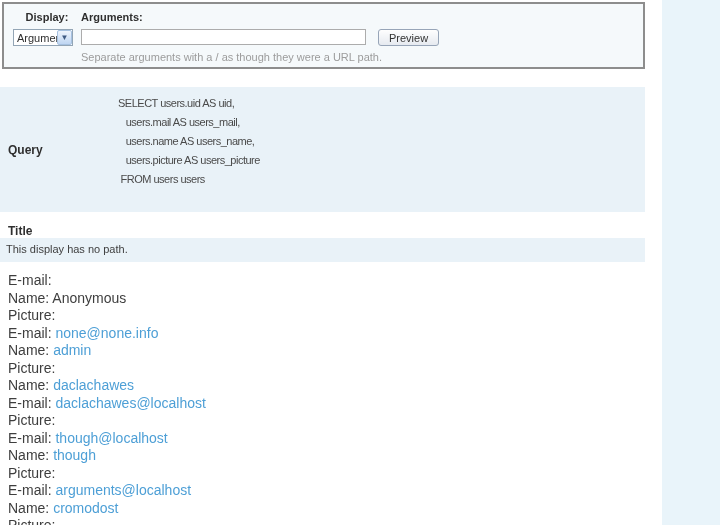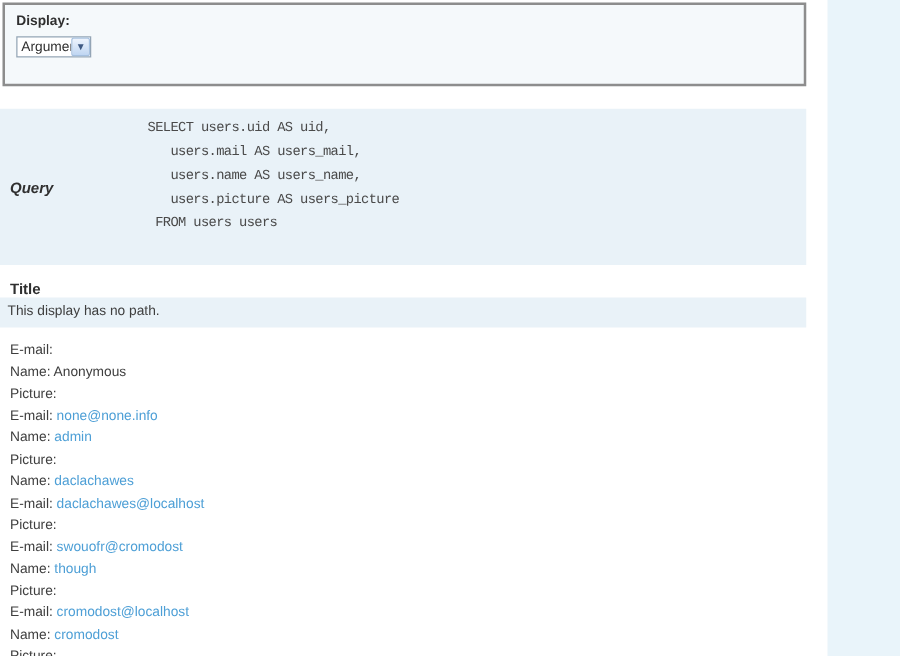--- a/index.html
+++ b/index.html
@@ -18,21 +18,21 @@
   }
 
   .content { position: absolute; top: 0; left: 0; width: 662px; }
 
   
   .preview-form {
     margin: 2px 0 0 2px; width: 643px; height: 67px;
     border: 2px solid #8d8d8d; background: #f5f9fb;
     padding: 7px 9px; display: flex;
   }
-  .form-col-display { width: 68px; margin-right: 0; }
+  .form-col-display { width: 68px; margin-right: 0; text-align: center; }
   .form-col-args { flex: 1; }
   .form-label {
     display: block; font-weight: bold; font-size: 11px; color: #2f2f2f;
     margin-bottom: 6px;
   }
   .select-box {
     width: 60px; height: 17px; background: #ffffff;
     border: 1px solid #93a5b5; display: flex; align-items: center;
     cursor: default;
   }
@@ -61,52 +61,60 @@
 
   
   .info-table { margin-top: 18px; width: 645px; }
   .info-row { display: flex; }
   .info-row.stripe { background: #e9f2f8; }
   .label-cell {
     width: 112px; padding: 6px 8px; font-weight: bold;
     font-size: 12px; color: #2f2f2f; flex-shrink: 0;
   }
   .query-row { min-height: 125px; }
-  .query-row .label-cell { display: flex; align-items: center; padding-top: 0; padding-bottom: 0; font-style: italic; }
+  .query-row .label-cell { display: flex; align-items: center; padding-top: 0; padding-bottom: 0; }
   .query-sql {
-    font-family: Liberation Mono, monospace;
+    font-family: Liberation Sans, sans-serif;
     font-size: 11px; letter-spacing: -0.5px; line-height: 19px;
     color: #4a4a4a; margin: 7px 0 16px 6px; white-space: pre;
   }
   .title-row { height: 26px; }
   .path-row { height: 24px; }
   .path-row .label-cell { padding-top: 5px; padding-bottom: 0; }
   .title-row .label-cell { padding-top: 12px; padding-bottom: 0; }
   .value-cell { padding: 6px 0 0 6px; font-size: 11px; color: #3e3e3e; }
   .path-row .value-cell { padding-top: 5px; }
 
   
   .user-list { margin-top: 10px; padding-left: 8px; }
-  .field-line { line-height: 17.5px; font-size: 11px; color: #3e3e3e; }
+  .field-line { line-height: 17.5px; font-size: 14px; color: #3e3e3e; }
   .field-link { color: #4d9fd6; text-decoration: none; cursor: pointer; }
 </style>
 </head>
 <body>
 
 <div class="side-band"></div>
 
 <div class="content">
 
   <div class="preview-form">
     <div class="form-col-display">
       <span class="form-label">Display:</span>
       <div class="select-box">
         <span class="select-txt">Arguments</span>
         <span class="select-arrow">▼</span>
       </div>
+    </div>
+    <div class="form-col-args">
+      <span class="form-label">Arguments:</span>
+      <div class="args-row">
+        <input class="arg-input" type="text" value="" style="">
+        <button class="preview-button">Preview</button>
+      </div>
+      <div class="help-text">Separate arguments with a / as though they were a URL path.</div>
     </div>
   </div>
 
   <div class="info-table">
     <div class="info-row query-row stripe">
       <div class="label-cell">Query</div>
       <pre class="query-sql">SELECT users.uid AS uid,
    users.mail AS users_mail,
    users.name AS users_name,
    users.picture AS users_picture
@@ -135,25 +143,25 @@
       <div class="field-line"><span>Picture:</span> <span></span></div>
     </div>
 
     <div>
       <div class="field-line"><span>Name:</span> <a class="field-link">daclachawes</a></div>
       <div class="field-line"><span>E-mail:</span> <a class="field-link">daclachawes@localhost</a></div>
       <div class="field-line"><span>Picture:</span> <span></span></div>
     </div>
 
     <div>
-      <div class="field-line"><span>E-mail:</span> <a class="field-link">swouofr@cromodost</a></div>
+      <div class="field-line"><span>E-mail:</span> <a class="field-link">though@localhost</a></div>
       <div class="field-line"><span>Name:</span> <a class="field-link">though</a></div>
       <div class="field-line"><span>Picture:</span> <span></span></div>
     </div>
 
     <div>
-      <div class="field-line"><span>E-mail:</span> <a class="field-link">cromodost@localhost</a></div>
+      <div class="field-line"><span>E-mail:</span> <a class="field-link">arguments@localhost</a></div>
       <div class="field-line"><span>Name:</span> <a class="field-link">cromodost</a></div>
       <div class="field-line"><span>Picture:</span> <span></span></div>
     </div>
 
   </div>
 </div>
 
 </body></html>

